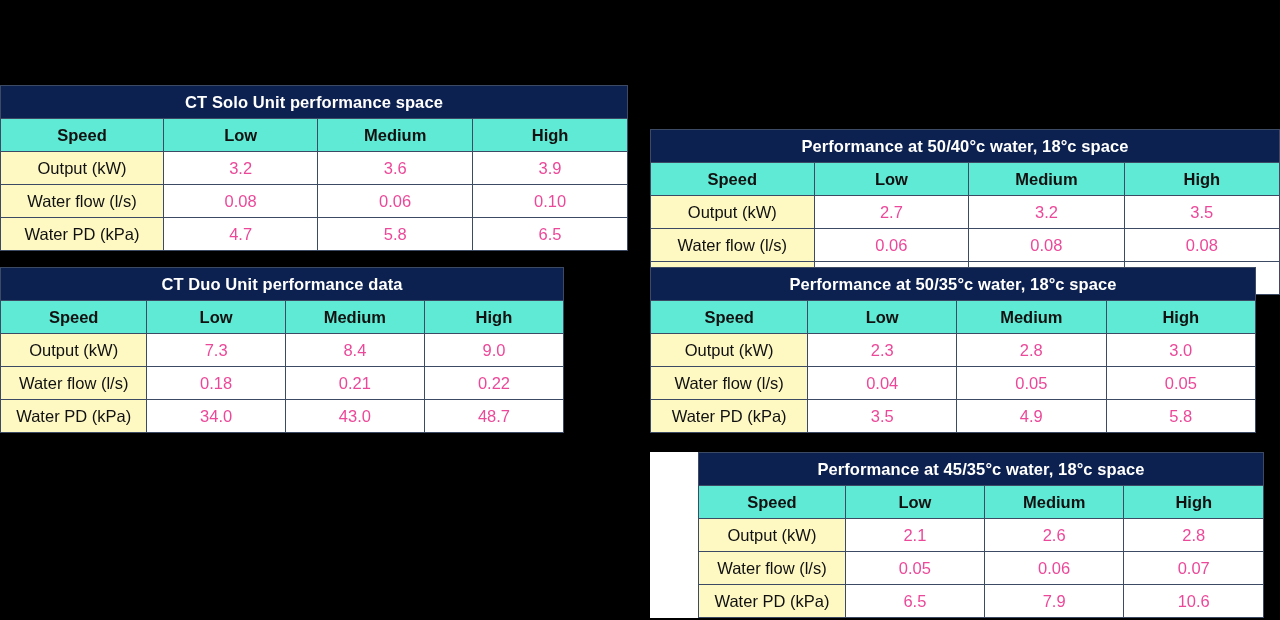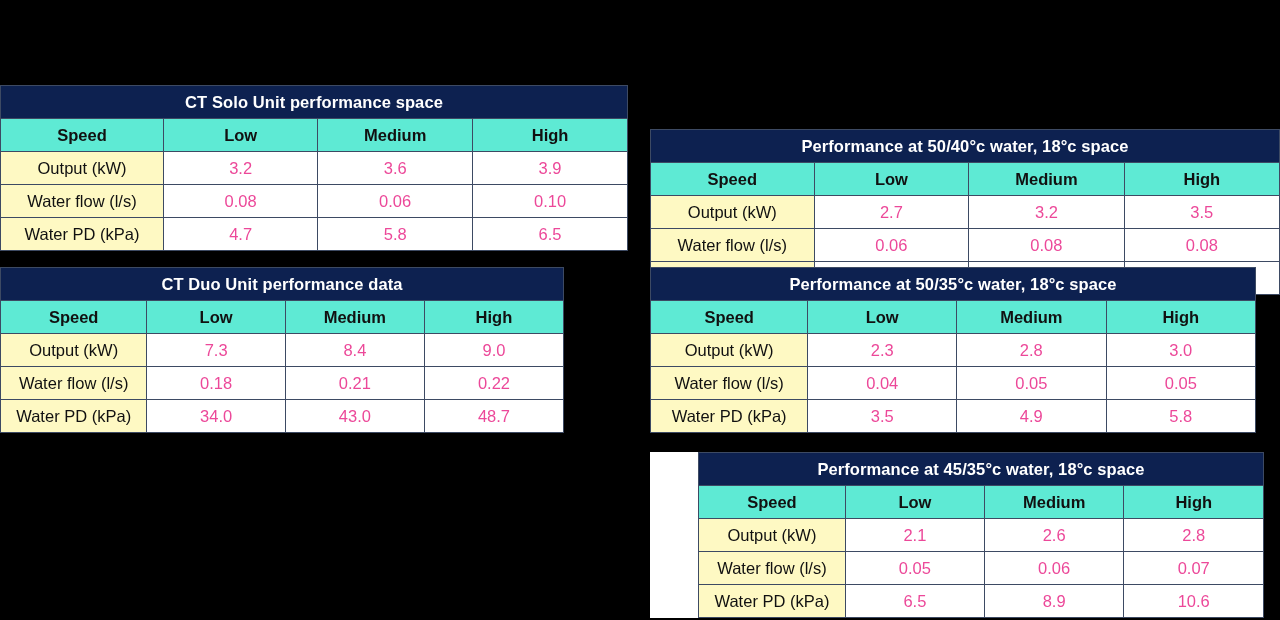--- a/index.html
+++ b/index.html
@@ -267,20 +267,20 @@
         </tr>
         <tr>
           <td class="row-label">Water flow (l/s)</td>
           <td class="cell">0.05</td>
           <td class="cell">0.06</td>
           <td class="cell">0.07</td>
         </tr>
         <tr>
           <td class="row-label">Water PD (kPa)</td>
           <td class="cell">6.5</td>
-          <td class="cell">8.9</td>
+          <td class="cell">7.9</td>
           <td class="cell">10.6</td>
         </tr>
       </tbody>
     </table>
   </div>
 
 </div>
 
 </body></html>

